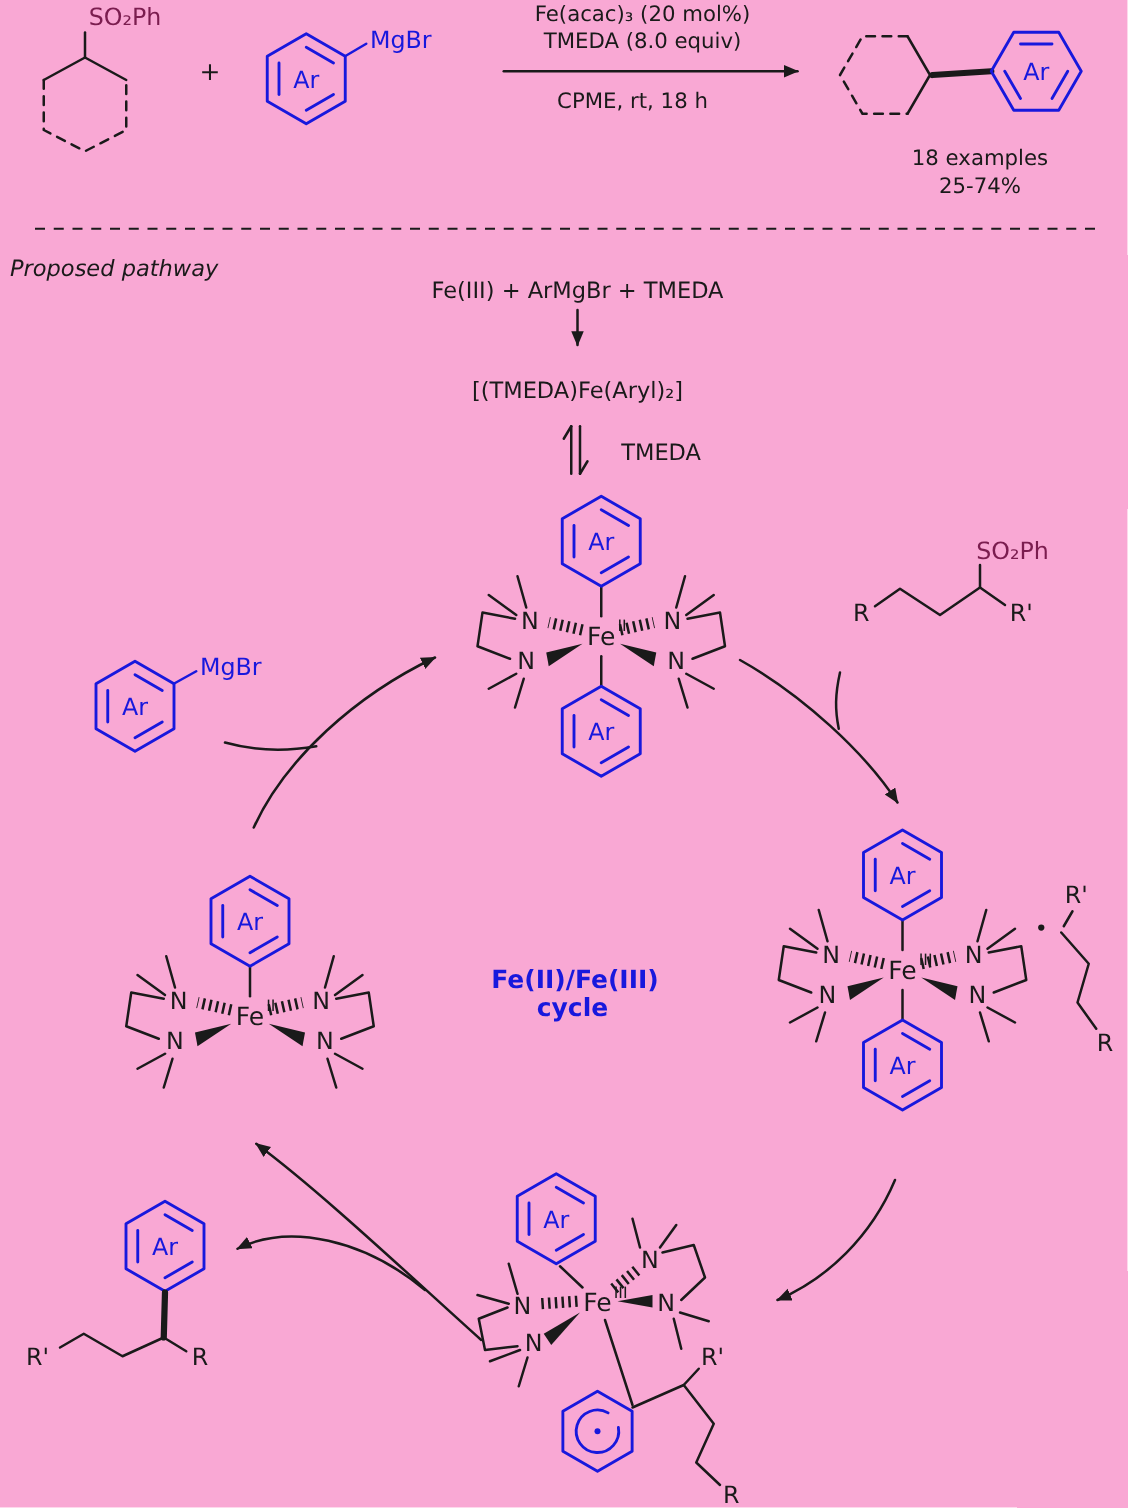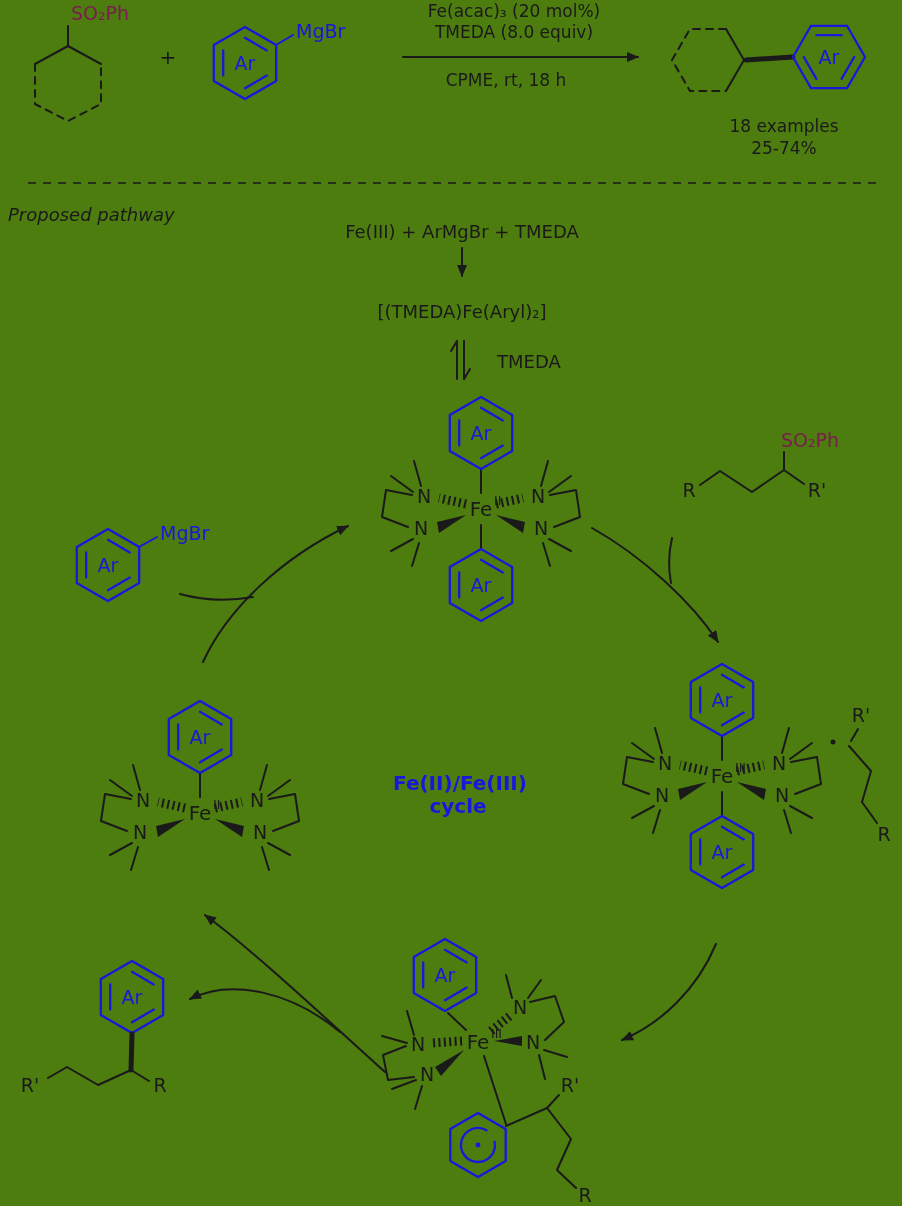--- a/index.html
+++ b/index.html
@@ -1,16 +1,16 @@
 <!DOCTYPE html>
 <html><head>
 <meta charset="utf-8">
 <style>
   html,body{margin:0;padding:0;background:#ffffff;}
-  .page{width:902px;height:1206px;position:relative;background:#4d7c0f;overflow:hidden;}
+  .page{width:902px;height:1206px;position:relative;background:#f9a8d4;overflow:hidden;}
   svg{display:block;}
   text{font-family:"DejaVu Sans",sans-serif;fill:#1a1a1a;}
   .bond{stroke:#1a1a1a;stroke-width:2;fill:none;stroke-linecap:round;stroke-linejoin:round;}
   .dashb{stroke-dasharray:7 6;}
   .boldb{stroke-width:5;}
   .bluestroke{stroke:#1818dd;}
   .ringline{stroke:#1818dd;stroke-width:2.3;fill:none;stroke-linejoin:round;stroke-linecap:round;}
   .hash{stroke:#1a1a1a;stroke-width:9;stroke-dasharray:2 3.4;fill:none;stroke-linecap:butt;}
   .wedge{fill:#1a1a1a;stroke:none;}
   .arc{stroke:#1a1a1a;stroke-width:2;fill:none;stroke-linecap:round;}

